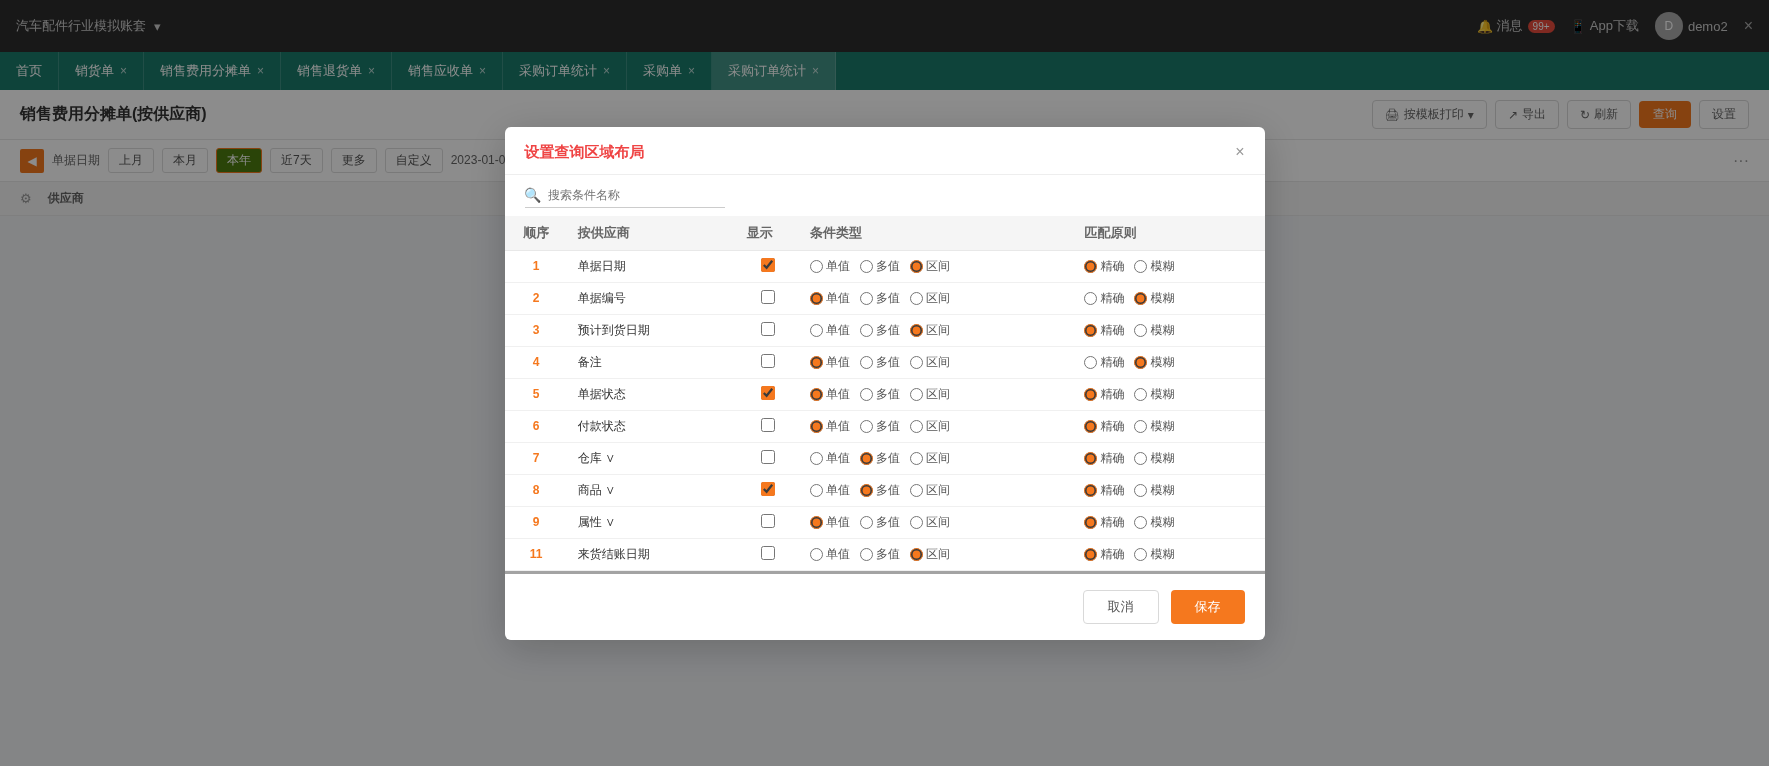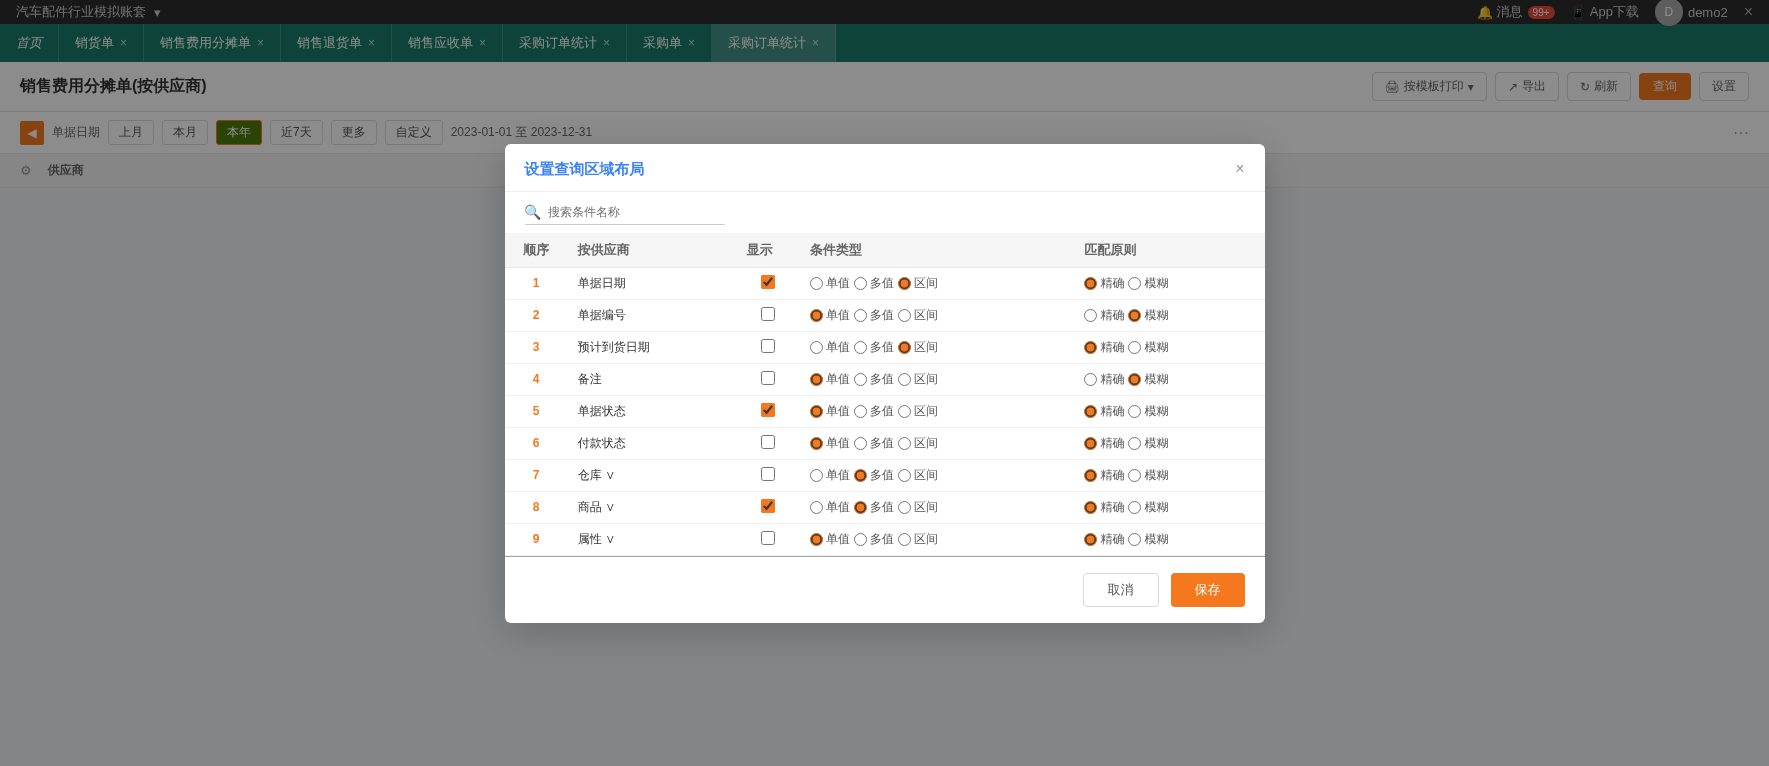--- a/index.html
+++ b/index.html
@@ -1,21 +1,21 @@
 <!DOCTYPE html>
 <html><head>
   <meta charset="utf-8">
   <style>
     * { box-sizing: border-box; margin: 0; padding: 0; }
     body { font-family: "Microsoft YaHei", "PingFang SC", sans-serif; font-size: 13px; background: #f0f2f5; overflow: hidden; }
 
     
     .top-bar {
       background: #2d2d2d;
-      height: 24px;
+      height: 52px;
       display: flex;
       align-items: center;
       justify-content: space-between;
       padding: 0 16px;
       color: #ccc;
     }
     .top-bar-left { font-size: 13px; color: #ccc; display: flex; align-items: center; gap: 8px; }
     .top-bar-right { display: flex; align-items: center; gap: 16px; font-size: 13px; color: #ccc; }
     .badge { background: #e74c3c; color: #fff; border-radius: 10px; padding: 1px 5px; font-size: 10px; margin-left: 2px; }
     .avatar { width: 28px; height: 28px; border-radius: 50%; background: #aaa; display: inline-flex; align-items: center; justify-content: center; color: #fff; font-size: 12px; }
@@ -35,21 +35,21 @@
       display: flex;
       align-items: center;
       color: #fff;
       font-size: 13px;
       cursor: pointer;
       white-space: nowrap;
       border-right: 1px solid rgba(255,255,255,0.15);
     }
     .tab-item.active { background: rgba(255,255,255,0.18); }
     .tab-item .close-x { margin-left: 6px; opacity: 0.7; font-size: 12px; }
-    .tab-item:first-child { background: transparent; font-style: italic; }
+    .tab-item:first-child { background: transparent; }
 
     
     .page-header {
       background: #fff;
       padding: 10px 20px;
       border-bottom: 1px solid #e8e8e8;
       display: flex;
       align-items: center;
       justify-content: space-between;
     }
@@ -101,21 +101,21 @@
       flex-direction: column;
       box-shadow: 0 8px 40px rgba(0,0,0,0.2);
     }
     .dialog-header {
       padding: 16px 20px 12px;
       border-bottom: 1px solid #eee;
       display: flex;
       align-items: center;
       justify-content: space-between;
     }
-    .dialog-title { font-size: 15px; font-weight: bold; color: #3b82f6; }
+    .dialog-title { font-size: 15px; font-weight: bold; color: #ef4444; }
     .dialog-close { cursor: pointer; color: #999; font-size: 16px; background: none; border: none; }
 
     
     .dialog-tabs { display: flex; padding: 12px 20px 0; border-bottom: 1px solid #eee; gap: 0; }
     .dialog-tab {
       padding: 6px 16px 10px;
       font-size: 13px;
       cursor: pointer;
       color: #555;
       border-bottom: 2px solid transparent;
@@ -144,31 +144,31 @@
     .config-table td {
       padding: 7px 10px;
       font-size: 12px;
       color: #333;
       border-bottom: 1px solid #f0f0f0;
       vertical-align: middle;
     }
     input[type=checkbox] { width: 14px; height: 14px; accent-color: #f5781e; cursor: pointer; }
 
     
-    .radio-group { display: flex; align-items: center; gap: 4px; }
+    .radio-group { display: flex; align-items: center; gap: 10px; }
     .radio-item { display: flex; align-items: center; gap: 3px; font-size: 12px; color: #555; cursor: pointer; white-space: nowrap; }
     input[type=radio] { accent-color: #f5781e; cursor: pointer; }
 
     
     .dialog-footer {
       padding: 16px 20px;
       display: flex;
       justify-content: flex-end;
       gap: 12px;
-      border-top: 1px solid #a3a3a3;
+      border-top: 3px solid #a3a3a3;
     }
     .btn-cancel { padding: 7px 24px; border: 1px solid #d9d9d9; background: #fff; border-radius: 4px; cursor: pointer; font-size: 13px; color: #555; }
     .btn-save { padding: 7px 24px; background: #f5781e; color: #fff; border: none; border-radius: 4px; cursor: pointer; font-size: 13px; }
 
     
     .config-table::-webkit-scrollbar { width: 6px; }
     .config-table::-webkit-scrollbar-track { background: #f5f5f5; }
     .config-table::-webkit-scrollbar-thumb { background: #ccc; border-radius: 3px; }
   </style>
 </head>
@@ -472,20 +472,38 @@
                   <label class="radio-item"><input type="radio" name="type-8" value="区间" style="">区间</label>
                 </div>
               </td>
               <td>
                 <div class="radio-group">
                   <label class="radio-item"><input type="radio" name="match-8" value="精确" checked="" style="">精确</label>
                   <label class="radio-item"><input type="radio" name="match-8" value="模糊" style="">模糊</label>
                 </div>
               </td>
             </tr>
+            <tr>
+              <td style="text-align: center;"><span style="color: #f5781e; font-weight:bold;">11</span></td>
+              <td>来货结账日期</td>
+              <td style="text-align: center;"><input type="checkbox" style=""></td>
+              <td>
+                <div class="radio-group">
+                  <label class="radio-item"><input type="radio" name="type-10" value="单值" style="">单值</label>
+                  <label class="radio-item"><input type="radio" name="type-10" value="多值" style="">多值</label>
+                  <label class="radio-item"><input type="radio" name="type-10" value="区间" checked="" style="">区间</label>
+                </div>
+              </td>
+              <td>
+                <div class="radio-group">
+                  <label class="radio-item"><input type="radio" name="match-10" value="精确" checked="" style="">精确</label>
+                  <label class="radio-item"><input type="radio" name="match-10" value="模糊" style="">模糊</label>
+                </div>
+              </td>
+            </tr>
           </tbody>
       </table>
     </div>
 
     <div class="dialog-footer">
       <button class="btn-cancel">取消</button>
       <button class="btn-save">保存</button>
     </div>
 
   </div>

